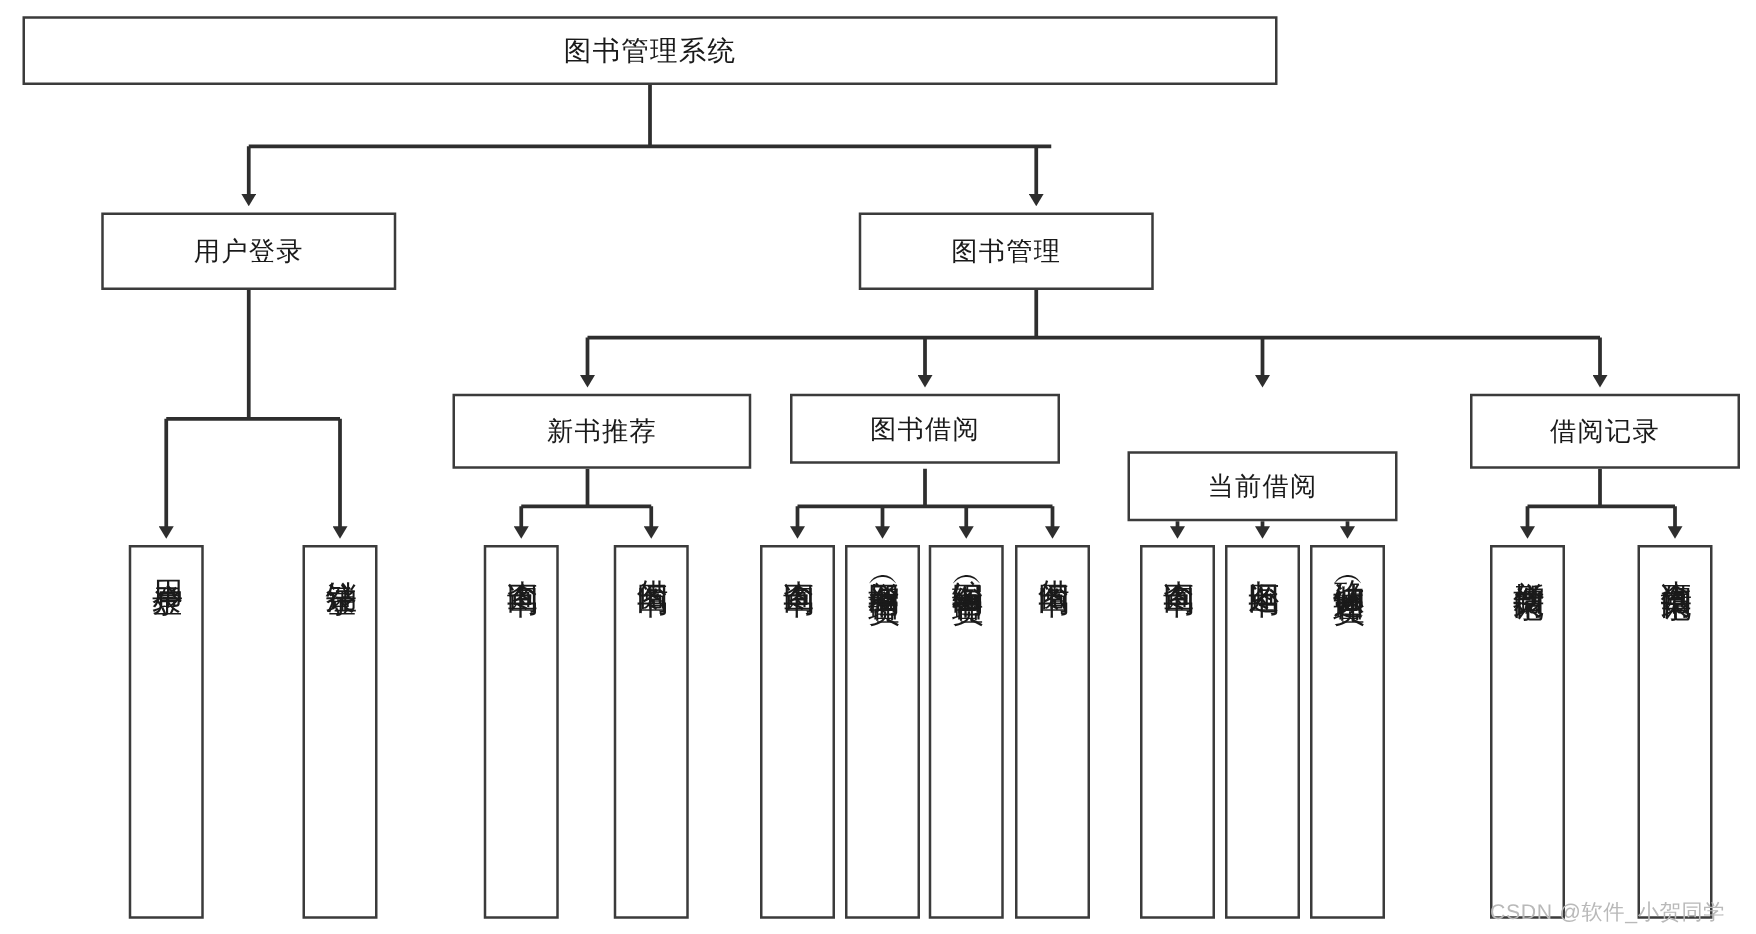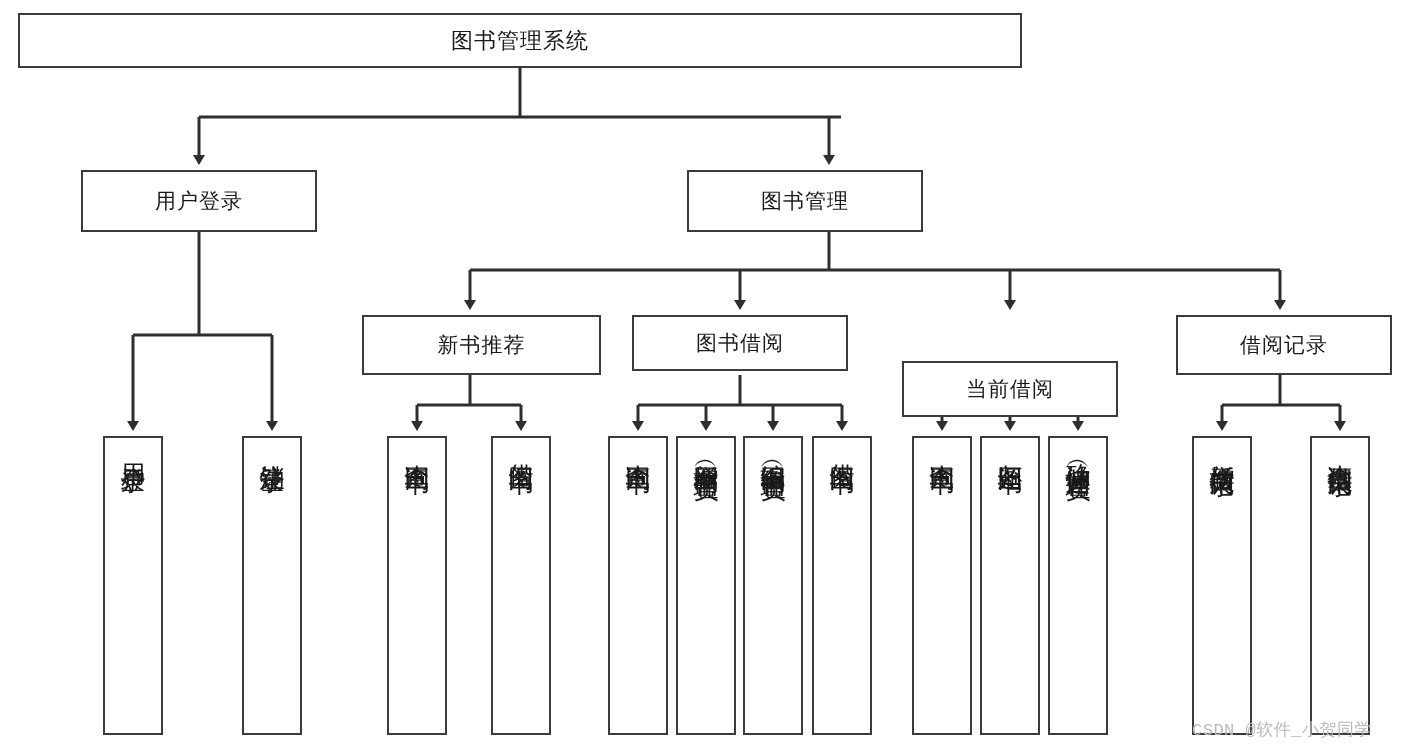--- a/index.html
+++ b/index.html
@@ -35,21 +35,20 @@
     white-space:nowrap;
     text-align:left;
   }
   .watermark{
     position:absolute;
     left:1192px;top:718px;
     font-size:17px;
     color:#b9b9b9;
     white-space:nowrap;
     letter-spacing:0.5px;
-    font-family:Liberation Mono, monospace;
   }
 </style>
 </head>
 <body>
 
 <div id="stage">
 
   <svg class="edges" viewBox="0 0 1405 747" xmlns="http://www.w3.org/2000/svg">
     <defs>
       <marker id="arw" markerWidth="10" markerHeight="12" refX="1" refY="6" orient="auto" markerUnits="userSpaceOnUse">

